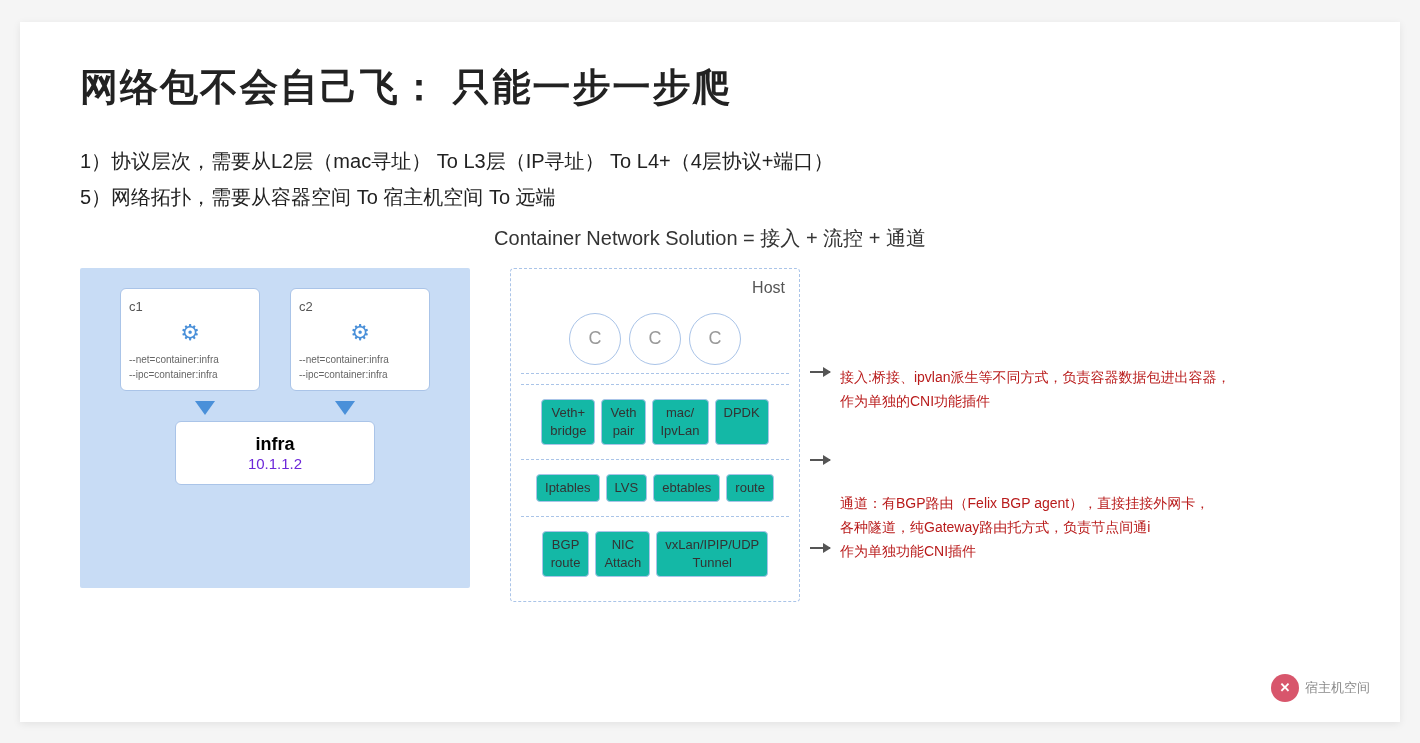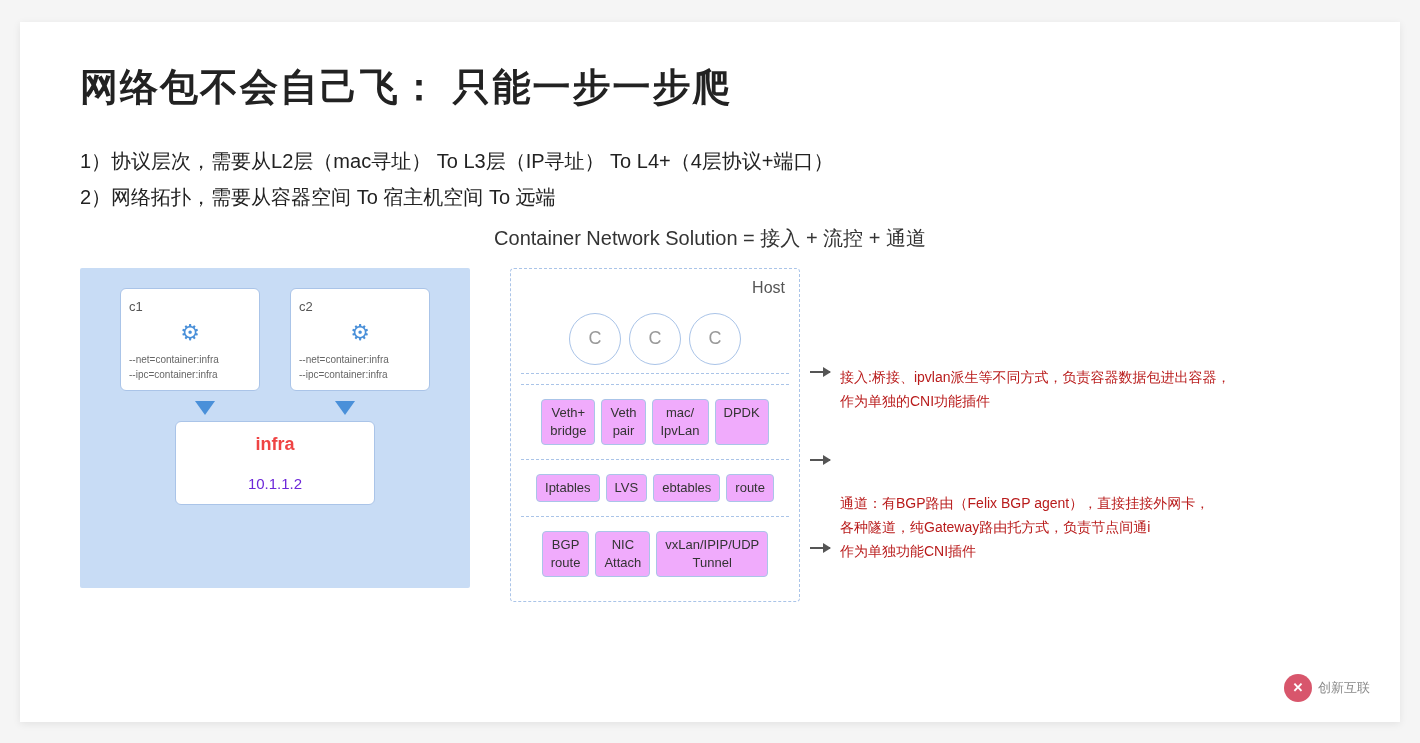--- a/index.html
+++ b/index.html
@@ -110,22 +110,22 @@
       border: 1.5px solid #aac4e8;
       border-radius: 6px;
       margin: 0 auto;
       width: 200px;
       padding: 12px 10px;
       text-align: center;
     }
     .infra-label {
       font-size: 18px;
       font-weight: bold;
-      color: #ef4444;
-      margin-bottom: 20px;
+      color: #000000;
+      margin-bottom: 0;
     }
     .infra-ip {
       font-size: 15px;
       color: #6d28d9;
     }
     .cni-box {
       border: 1.5px dashed #aac4e8;
       border-radius: 4px;
       padding: 10px;
       background: #fff;
@@ -168,21 +168,21 @@
       flex-wrap: wrap;
       justify-content: center;
       padding: 6px 0;
     }
     .comp-tag {
       border: 1px solid #aac4e8;
       border-radius: 4px;
       padding: 4px 8px;
       font-size: 13px;
       color: #333;
-      background: #f0abfc;
+      background: #14b8a6;
       text-align: center;
       line-height: 1.4;
     }
     .descriptions {
       display: flex;
       flex-direction: column;
       justify-content: space-around;
       min-width: 360px;
       flex: 1;
     }
@@ -249,21 +249,21 @@
     }
   </style>
 </head>
 <body>
 
 <div class="slide">
   <div class="title">网络包不会自己飞： 只能一步一步爬</div>
 
   <div class="subtitle-block">
     <p>1）协议层次，需要从L2层（mac寻址） To  L3层（IP寻址） To  L4+（4层协议+端口）</p>
-    <p>2）网络拓扑，需要从容器空间 To  宿主机空间 To 远端</p>
+    <p>5）网络拓扑，需要从容器空间 To  宿主机空间 To 远端</p>
   </div>
 
   <div class="formula">Container Network Solution = 接入 + 流控 + 通道</div>
 
   <div class="content-area">
 
     <div class="left-diagram">
       <div class="pod-row">
         <div class="pod-box">
           <div class="pod-label">c1</div>
@@ -333,15 +333,15 @@
 
       <div class="descriptions">
         <div class="desc-item top">接入:桥接、ipvlan派生等不同方式，负责容器数据包进出容器，<br>作为单独的CNI功能插件</div>
         <div class="desc-item">通道：有BGP路由（Felix BGP agent），直接挂接外网卡，<br>各种隧道，纯Gateway路由托方式，负责节点间通i<br>作为单独功能CNI插件</div>
       </div>
     </div>
   </div>
 
   <div class="watermark">
     <div class="watermark-circle">✕</div>
-    <span class="watermark-text">创新互联</span>
+    <span class="watermark-text">宿主机空间</span>
   </div>
 </div>
 
 </body></html>

